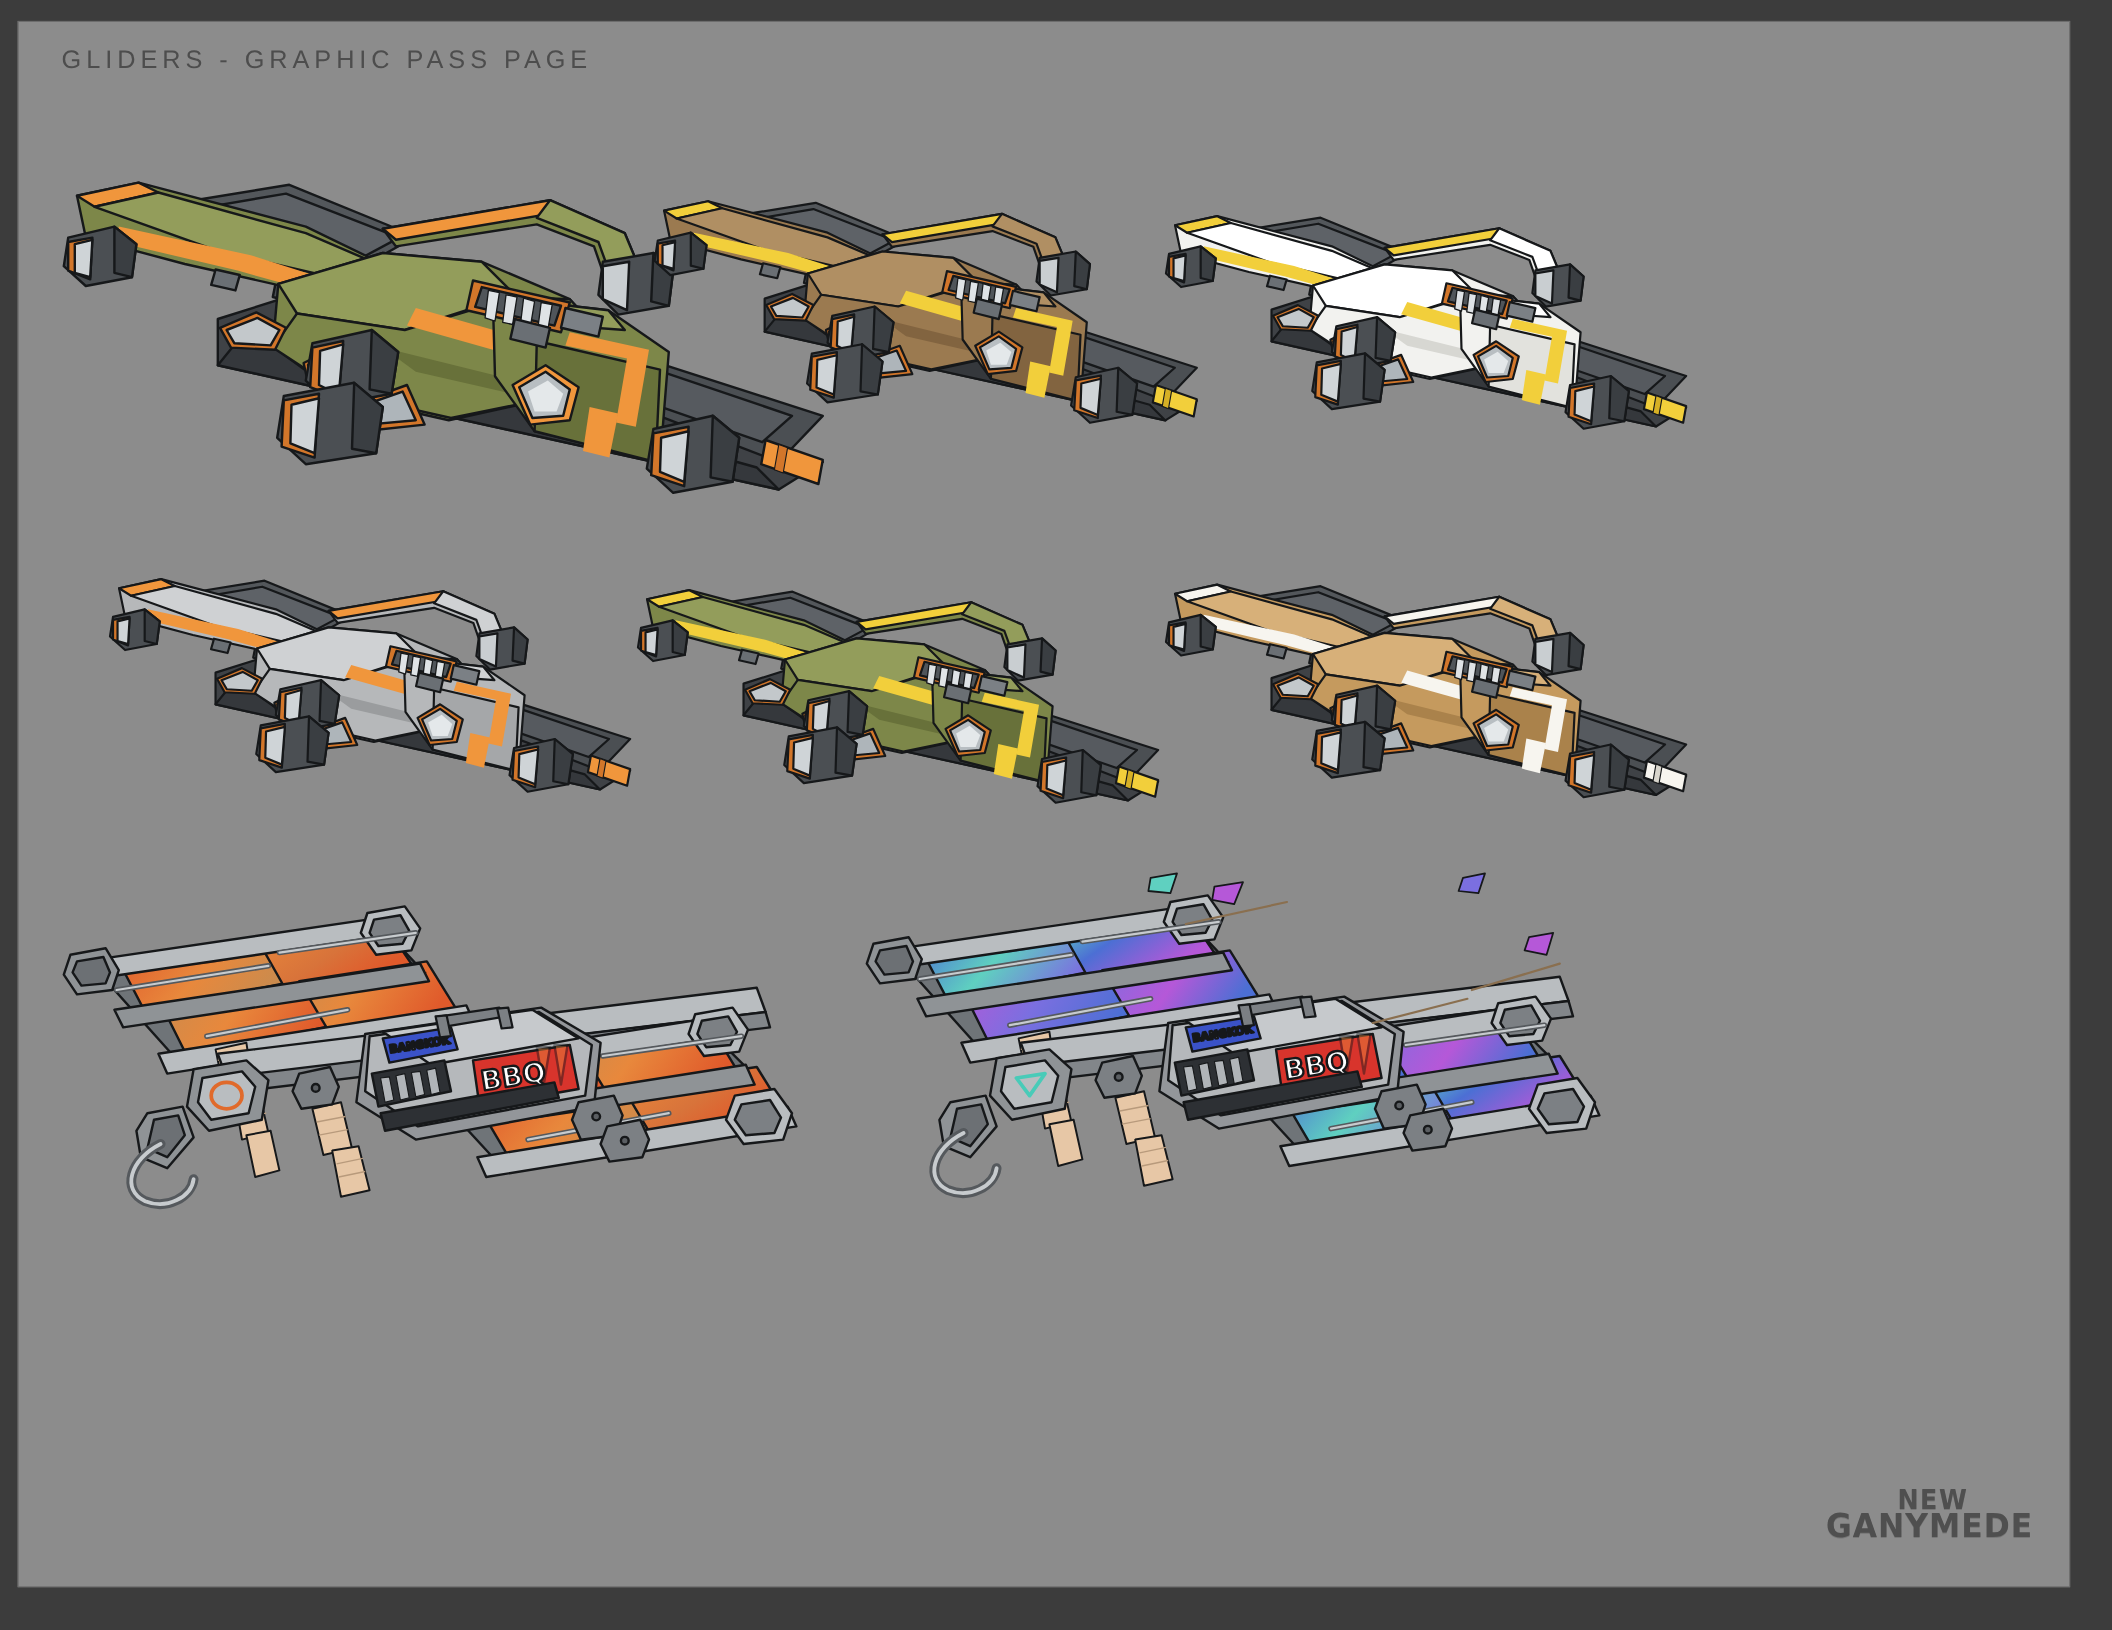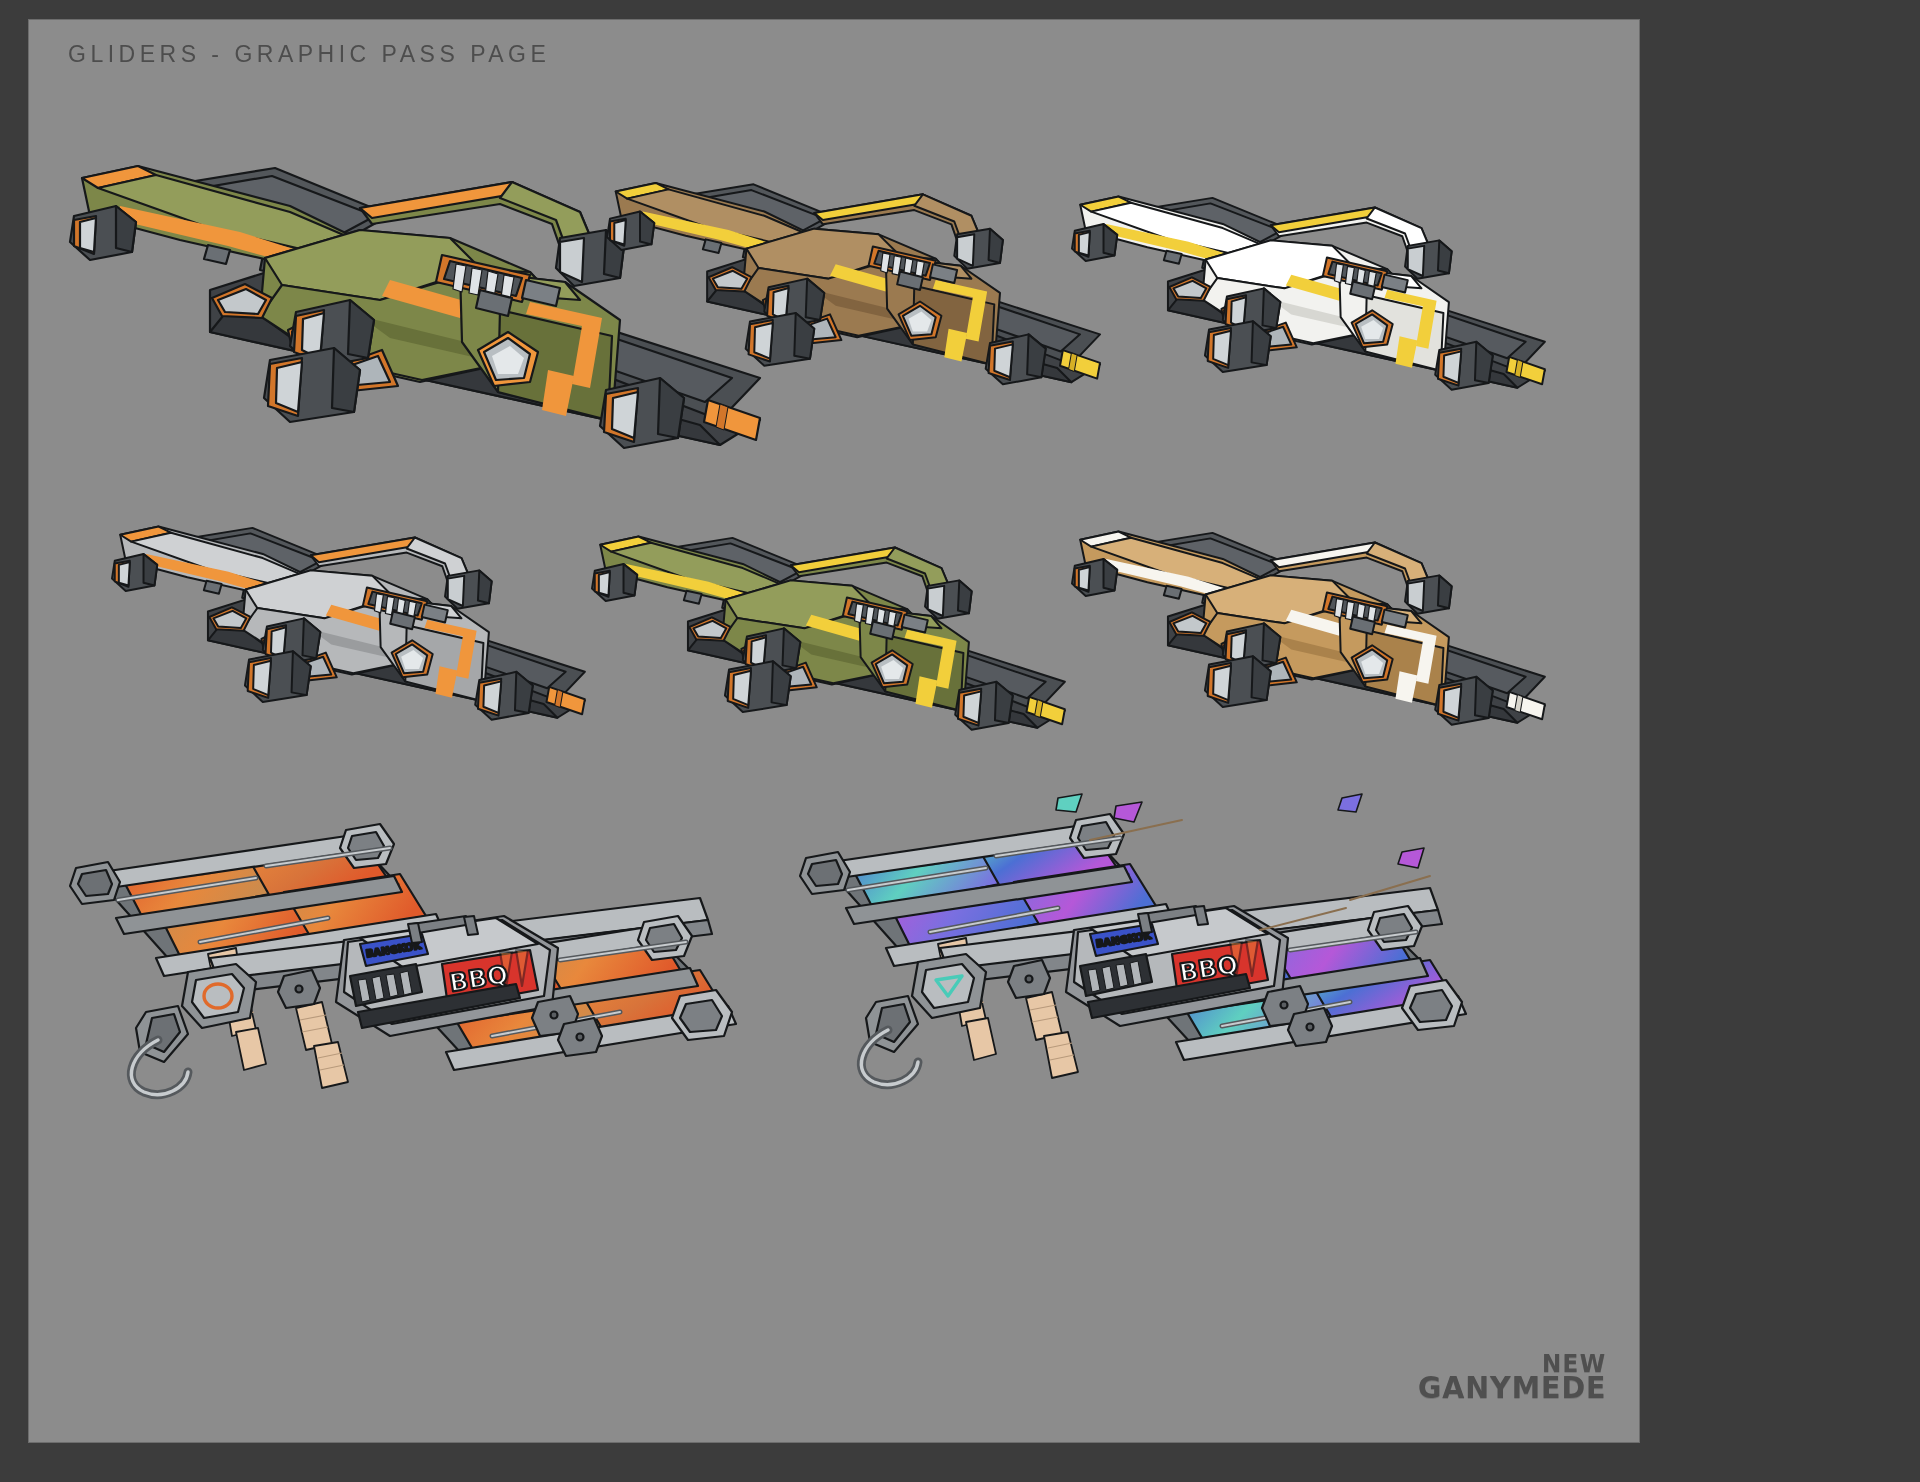--- a/index.html
+++ b/index.html
@@ -11,40 +11,40 @@
     overflow: hidden;
   }
   #sheet {
     position: absolute;
     left: 0; top: 0;
     width: 1920px; height: 1482px;
     background: #3c3c3c;
   }
   #canvas {
     position: absolute;
-    left: 28px; top: 19px;
-    width: 1612px; height: 1424px;
+    left: 16px; top: 19px;
+    width: 1866px; height: 1424px;
     background: #8c8c8c;
     overflow: hidden;
     box-shadow: 0 0 0 1px #6d6d6d inset;
   }
   #page-title {
     position: absolute;
     left: 40px; top: 22px;
     font-size: 23px;
     letter-spacing: 4.5px;
     color: #4d4d4d;
     font-weight: 400;
     white-space: nowrap;
     user-select: none;
   }
   .logo-wrap {
     position: absolute;
     right: 34px; bottom: 42px;
-    text-align: right;
+    text-align: center;
     color: #4f4f4f;
     line-height: 0.88;
     user-select: none;
   }
   .logo-top {
     font-size: 25px; font-weight: 700;
     letter-spacing: 1.5px;
     font-family: "DejaVu Sans", sans-serif;
     transform: scaleX(0.92);
     transform-origin: right center;

